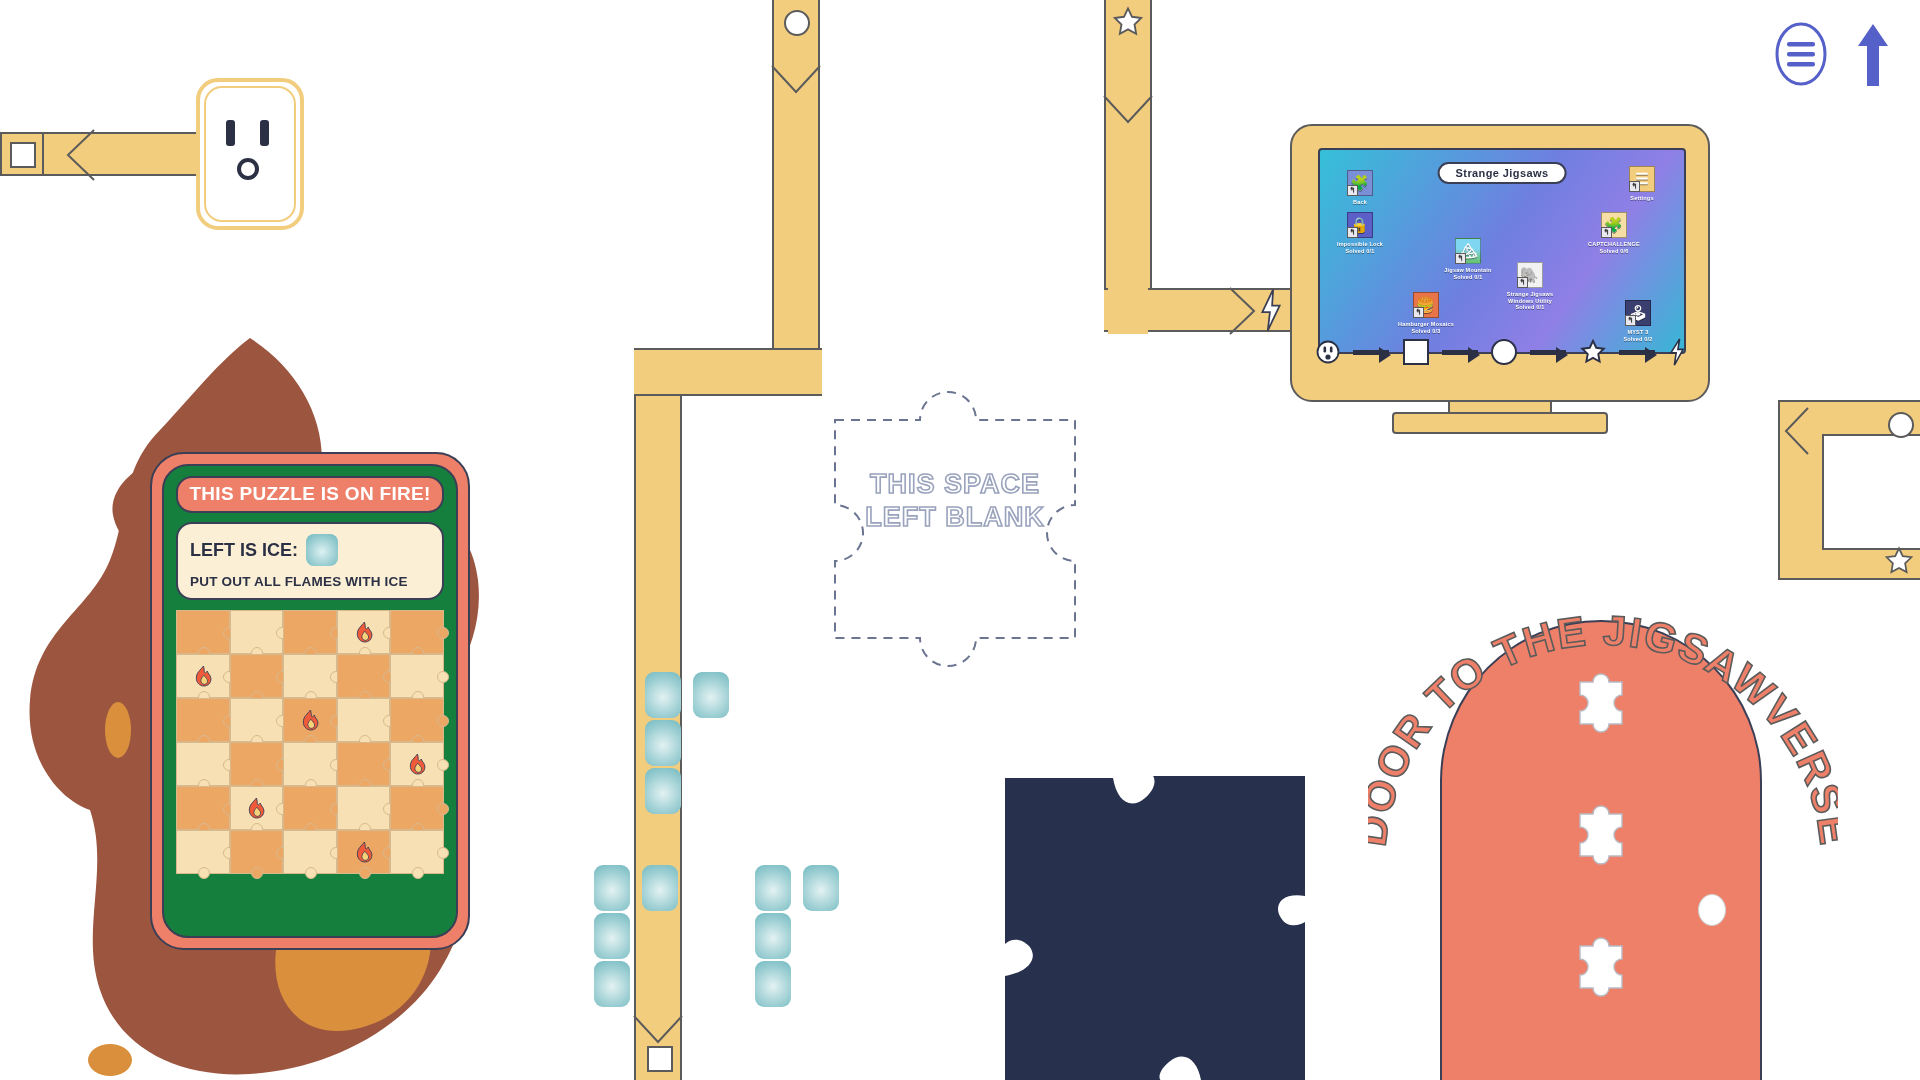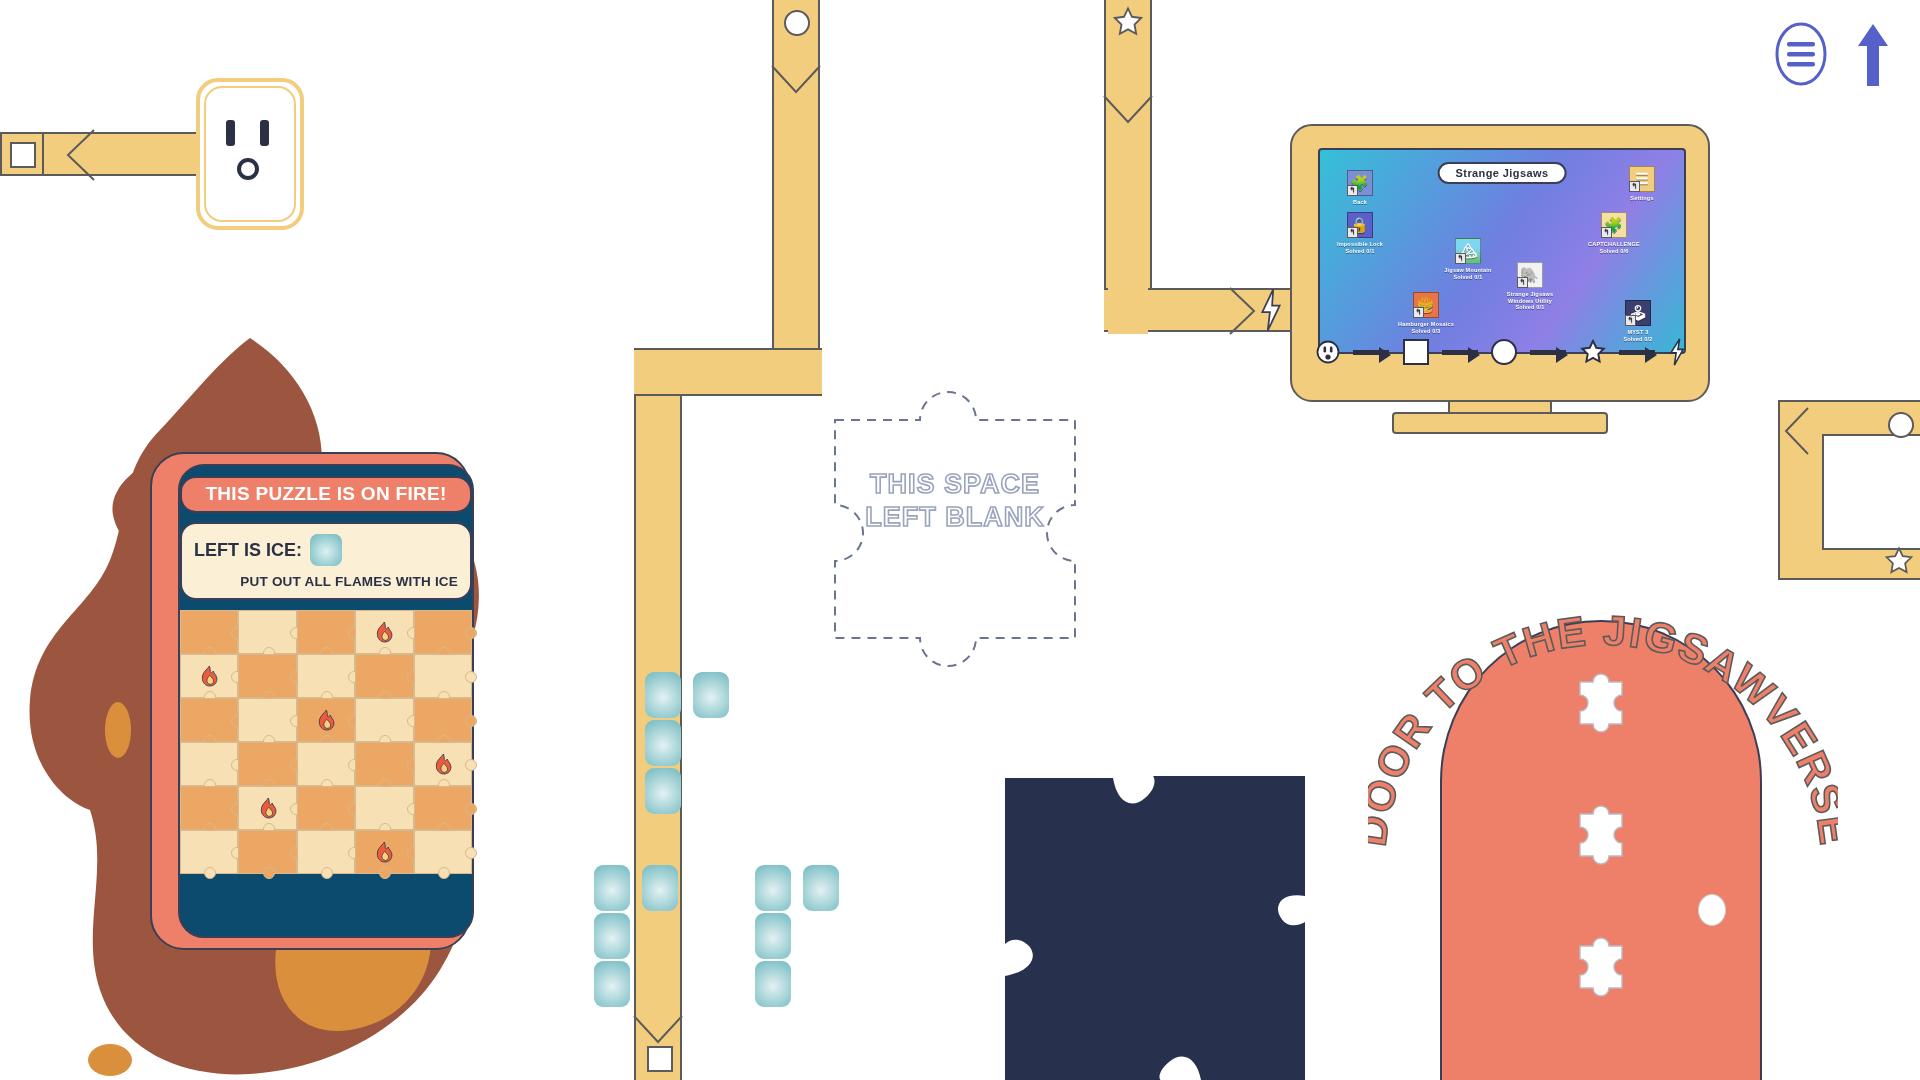--- a/index.html
+++ b/index.html
@@ -72,39 +72,39 @@
   
   #splat{position:absolute;left:0px;top:330px;width:600px;height:750px;z-index:1;}
 
   
   #fire-card{
     position:absolute;left:150px;top:452px;width:320px;height:498px;
     background:#ee8069;border:2px solid #3a3f55;border-radius:34px;box-sizing:border-box;z-index:3;
     padding:10px;
   }
   #fire-card-inner{
-    width:100%;height:100%;background:#0c4a6e;border:2px solid #3a3f55;border-radius:26px;
-    box-sizing:border-box;padding:10px 0;margin-left:16px;
+    width:100%;height:100%;background:#15803d;border:2px solid #3a3f55;border-radius:26px;
+    box-sizing:border-box;padding:10px 12px;
   }
   #fire-banner{
     background:#ee8069;border:2px solid #3a3f55;border-radius:16px;
     text-align:center;color:#fff;font-weight:bold;font-size:19px;letter-spacing:.3px;
     padding:5px 0 6px;box-sizing:border-box;
   }
   #legend-box{
     margin-top:9px;background:#fbefd6;border:2px solid #3a3f55;border-radius:16px;
     padding:10px 12px 9px;box-sizing:border-box;position:relative;
   }
   .legend-row{display:flex;align-items:center;gap:8px;color:#2b3045;font-weight:bold;font-size:18px;}
   .legend-row + .legend-row{margin-top:6px;}
   .ice-chip{width:32px;height:32px;border-radius:8px;
      background:radial-gradient(circle at 50% 55%,#ddf1f2 0%,#9ed0d4 55%,#69b6bd 100%);}
   .flame-chip{width:38px;height:38px;background:#f6cfbe;border:1px solid #d0a58f;
      display:flex;align-items:center;justify-content:center;font-size:19px;position:relative;border-radius:3px;}
-  #legend-hint{margin-top:8px;text-align:right;color:#2b3045;font-weight:bold;font-size:13.5px;letter-spacing:.2px;}
+  #legend-hint{margin-top:8px;text-align:left;color:#2b3045;font-weight:bold;font-size:13.5px;letter-spacing:.2px;}
 
   #fire-grid{margin-top:10px;width:100%;display:grid;grid-template-columns:repeat(5,1fr);
      grid-auto-rows:44px;}
   .pc{position:relative;border:1px solid #d8b98d;box-sizing:border-box;
       display:flex;align-items:center;justify-content:center;font-size:19px;}
   .pc.lt{background:#f7e1b4;}
   .pc.dk{background:#eda765;}
   .pc .knob{position:absolute;width:10px;height:10px;border-radius:50%;background:inherit;
       border:1px solid #d8b98d;}
   .pc .knob.r{right:-6px;top:50%;margin-top:-5px;}

